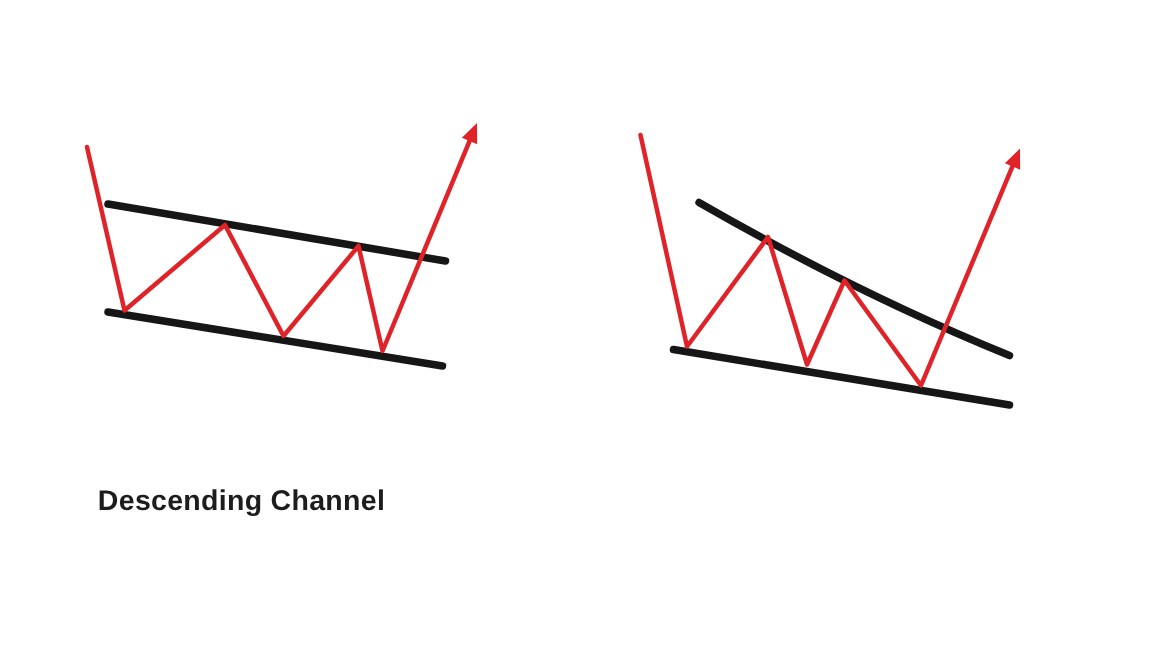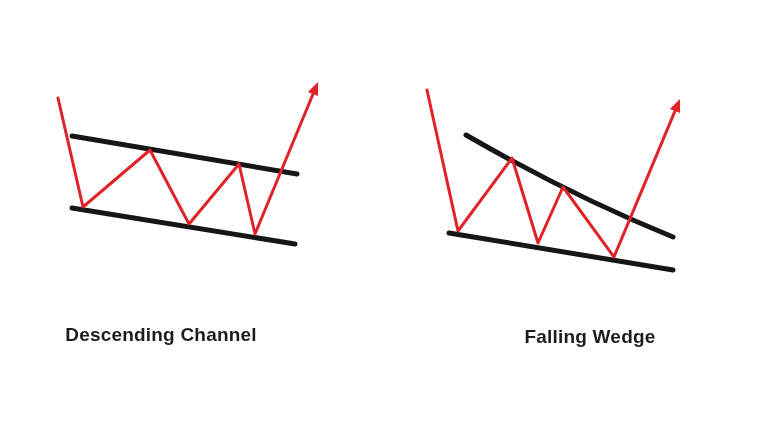--- a/index.html
+++ b/index.html
@@ -46,14 +46,13 @@
       <g>
         <path d="M 466 135 Q 572 196 673 237" fill="none" stroke="#161616" stroke-width="5" stroke-linecap="round"></path>
         <path d="M 449 233 L 673 270" fill="none" stroke="#161616" stroke-width="5" stroke-linecap="round"></path>
         <path d="M 427 90 L 458 231 L 512 158 L 538 243 L 563 187 L 614 257 L 676.5 107.3" fill="none" stroke="#e02328" stroke-width="3" stroke-linejoin="round" stroke-linecap="round"></path>
         <polygon points="680,99 680.1,113.1 669.9,108.9" fill="#e02328"></polygon>
       </g>
     </svg>
 
   <div class="pattern-label" id="label-0" style="color: rgb(29, 29, 29);">Descending Channel</div>
 
-  <div class="pattern-label" id="label-1" style="color: rgb(29, 29, 29);">Falling Wedge</div>
 </div>
 
 </body></html>

